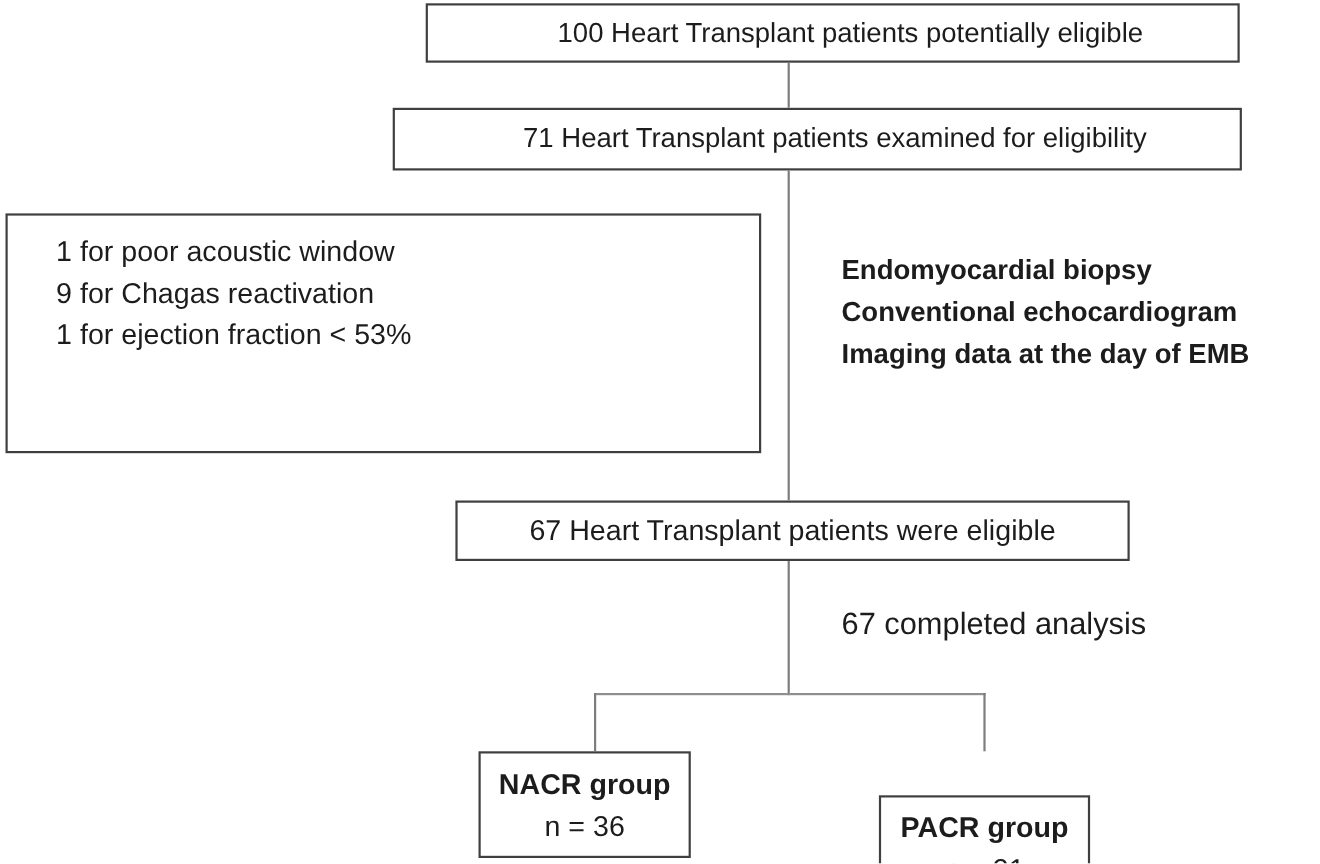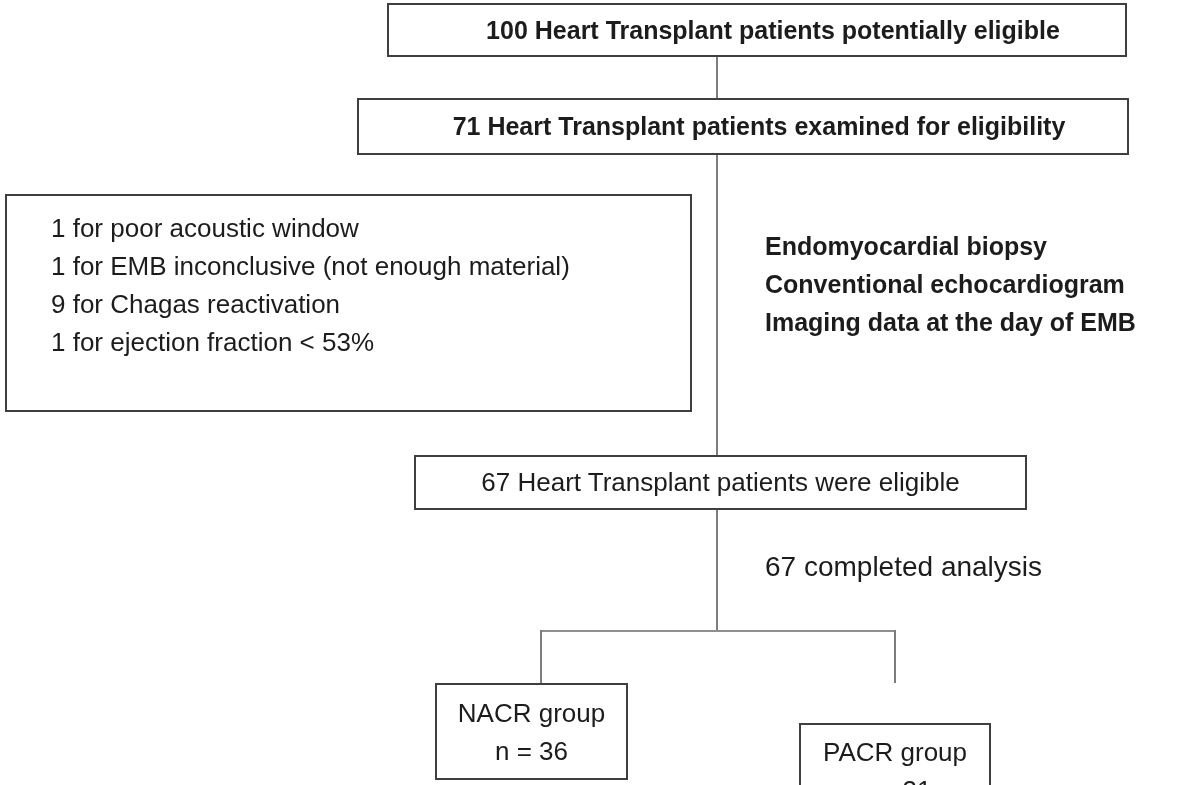--- a/index.html
+++ b/index.html
@@ -22,21 +22,21 @@
   }
   .node {
     position: absolute;
     border: 2px solid var(--box-border);
     background: var(--background);
     display: flex;
     align-items: center;
     justify-content: center;
     text-align: center;
   }
-  .node.bold { font-weight: bold; padding-left: 32px; }
+  .node.bold { font-weight: normal; padding-left: 32px; }
 
   .node-potentially { left: 387px; top: 3px;  width: 740px; height: 54px; font-size: 25px; }
   .node-examined    { left: 357px; top: 98px; width: 772px; height: 57px; font-size: 25px; }
   .node-eligible    { left: 414px; top: 455px; width: 613px; height: 55px; font-size: 26px; font-weight: normal; }
 
   .node-excluded {
     left: 5px; top: 194px; width: 687px; height: 218px;
     display: block;
     padding: 13px 14px;
     text-align: left;
@@ -64,21 +64,21 @@
     white-space: nowrap;
   }
 
   .group-box {
     flex-direction: column;
     font-size: 26px;
     line-height: 38px;
   }
   .node-nacr { left: 435px; top: 683px; width: 193px; height: 97px; }
   .node-pacr { left: 799px; top: 723px; width: 192px; height: 95px; }
-  .group-title { font-weight: normal; }
+  .group-title { font-weight: bold; }
   .group-n { font-weight: normal; }
 
   .connector { position: absolute; background: var(--connector); }
   .connector.v { width: 2px; }
   .connector.h { height: 2px; background: var(--connector-light); }
 
   .conn-top        { left: 716px; top: 57px;  height: 41px; }
   .conn-mid        { left: 716px; top: 155px; height: 300px; }
   .conn-lower      { left: 716px; top: 510px; height: 122px; }
   .conn-branch     { left: 540px; top: 630px; width: 356px; }
@@ -93,21 +93,20 @@
   <div class="node bold node-potentially">100 Heart Transplant patients potentially eligible</div>
 
   <div class="connector v conn-top"></div>
 
   <div class="node bold node-examined">71 Heart Transplant patients examined for eligibility</div>
 
   <div class="connector v conn-mid"></div>
 
   <div class="node node-excluded">
     <div class="excluded-item">1 for poor acoustic window</div>
-    <div class="excluded-item">1 for EMB inconclusive (not enough material)</div>
     <div class="excluded-item">9 for Chagas reactivation</div>
     <div class="excluded-item">1 for ejection fraction &lt; 53%</div>
   </div>
 
   <div class="procedures">
     <div>Endomyocardial biopsy</div>
     <div>Conventional echocardiogram</div>
     <div>Imaging data at the day of EMB</div>
   </div>
 

